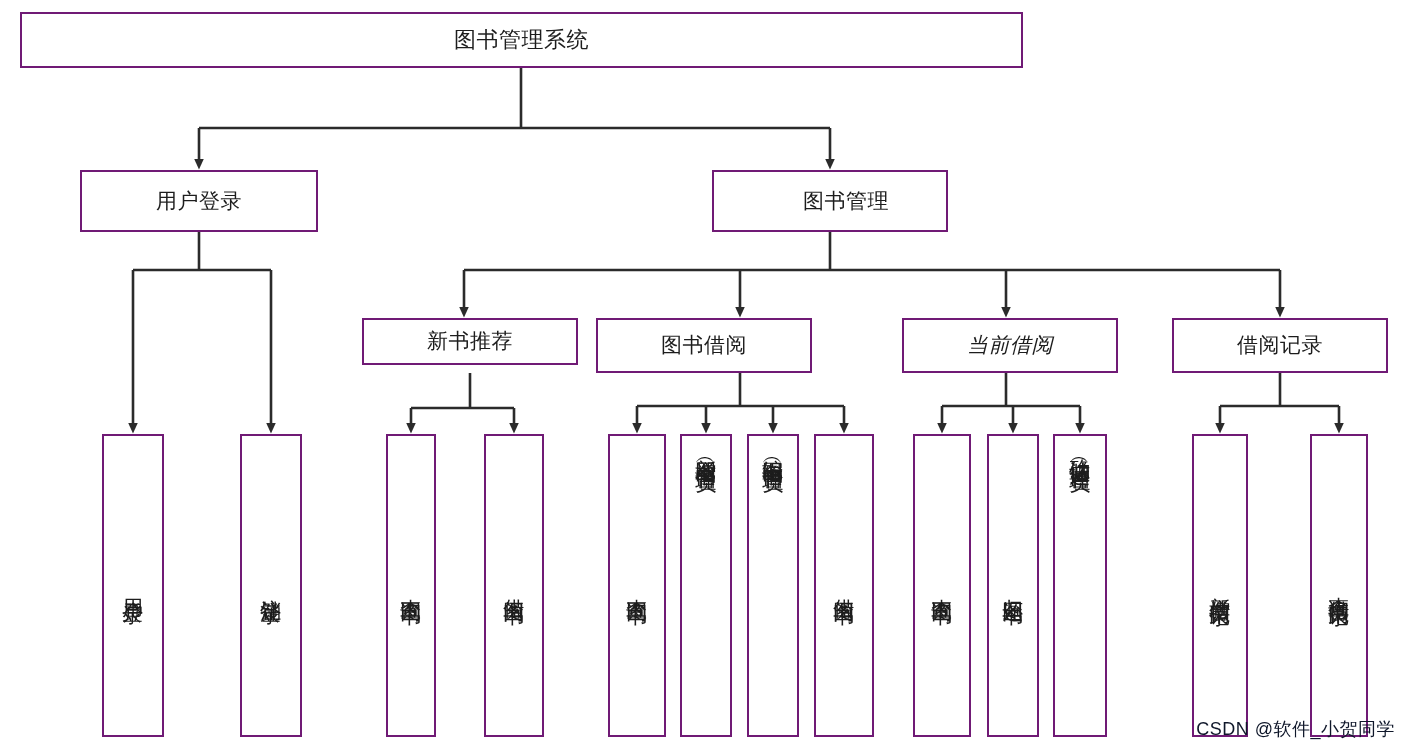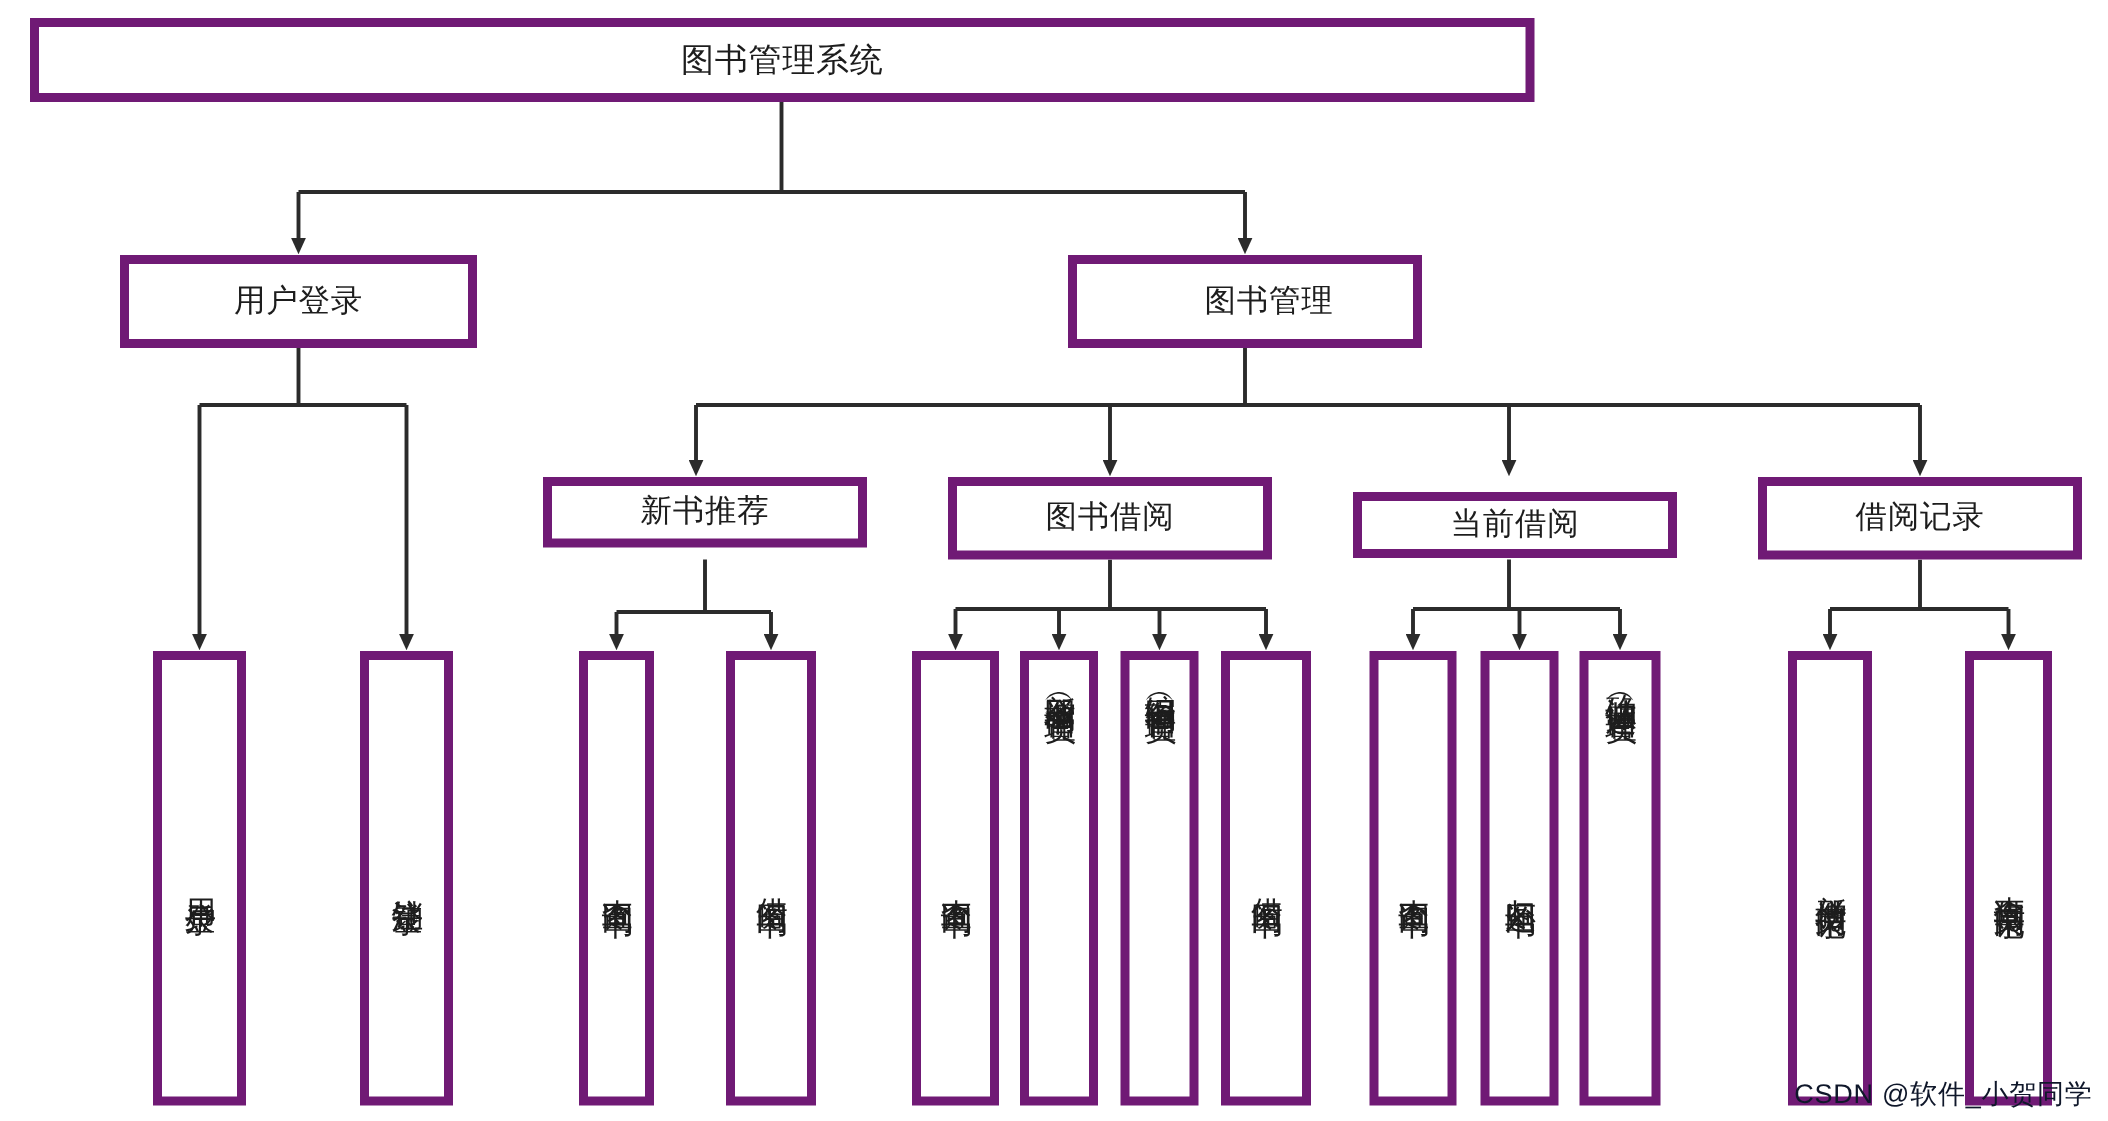--- a/index.html
+++ b/index.html
@@ -21,21 +21,21 @@
     position: absolute;
     left: 0;
     top: 0;
     width: 1405px;
     height: 747px;
   }
   .node-box {
     position: absolute;
     box-sizing: border-box;
     background: #ffffff;
-    border: 6px solid #701a75;
+    border: 2px solid #701a75;
     display: flex;
     align-items: center;
     justify-content: center;
     overflow: hidden;
   }
   .node-label {
     color: #1d1d1d;
     font-size: 21px;
     line-height: 1.18;
     letter-spacing: 0.5px;
@@ -151,24 +151,24 @@
   <div class="node-box node-l2" id="node-l2-0" style="left: 80px; top: 170px; width: 238px; height: 62px;">
     <span class="node-label">用户登录</span>
   </div>
   <div class="node-box node-l2" id="node-l2-1" style="left: 712px; top: 170px; width: 236px; height: 62px; padding-left: 32px;">
     <span class="node-label">图书管理</span>
   </div>
 
   <div class="node-box node-l3" id="node-l3-0" style="left: 362px; top: 318px; width: 216px; height: 47px;">
     <span class="node-label">新书推荐</span>
   </div>
-  <div class="node-box node-l3" id="node-l3-1" style="left: 632px; top: 318px; width: 216px; height: 55px;">
+  <div class="node-box node-l3" id="node-l3-1" style="left: 596px; top: 318px; width: 216px; height: 55px;">
     <span class="node-label">图书借阅</span>
   </div>
-  <div class="node-box node-l3" id="node-l3-2" style="left: 902px; top: 328px; width: 216px; height: 44px;">
+  <div class="node-box node-l3" id="node-l3-2" style="left: 902px; top: 318px; width: 216px; height: 55px; font-style: italic;">
     <span class="node-label">当前借阅</span>
   </div>
   <div class="node-box node-l3" id="node-l3-3" style="left: 1172px; top: 318px; width: 216px; height: 55px;">
     <span class="node-label">借阅记录</span>
   </div>
 
   <div class="node-box node-leaf" id="node-leaf-0" style="left: 102px; top: 434px; width: 62px; height: 303px;">
     <span class="leaf-inner">
       <span class="node-label">用户登录</span>
     </span>

